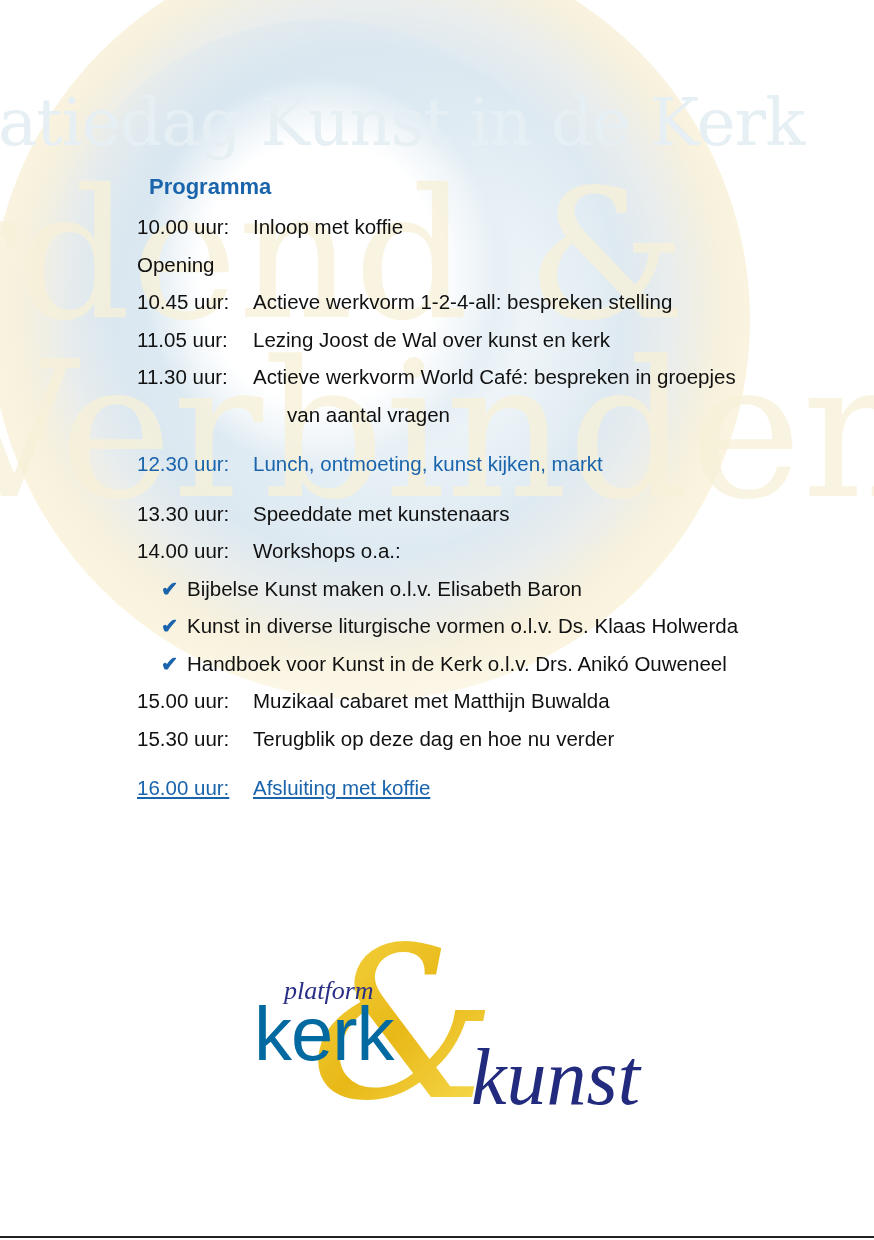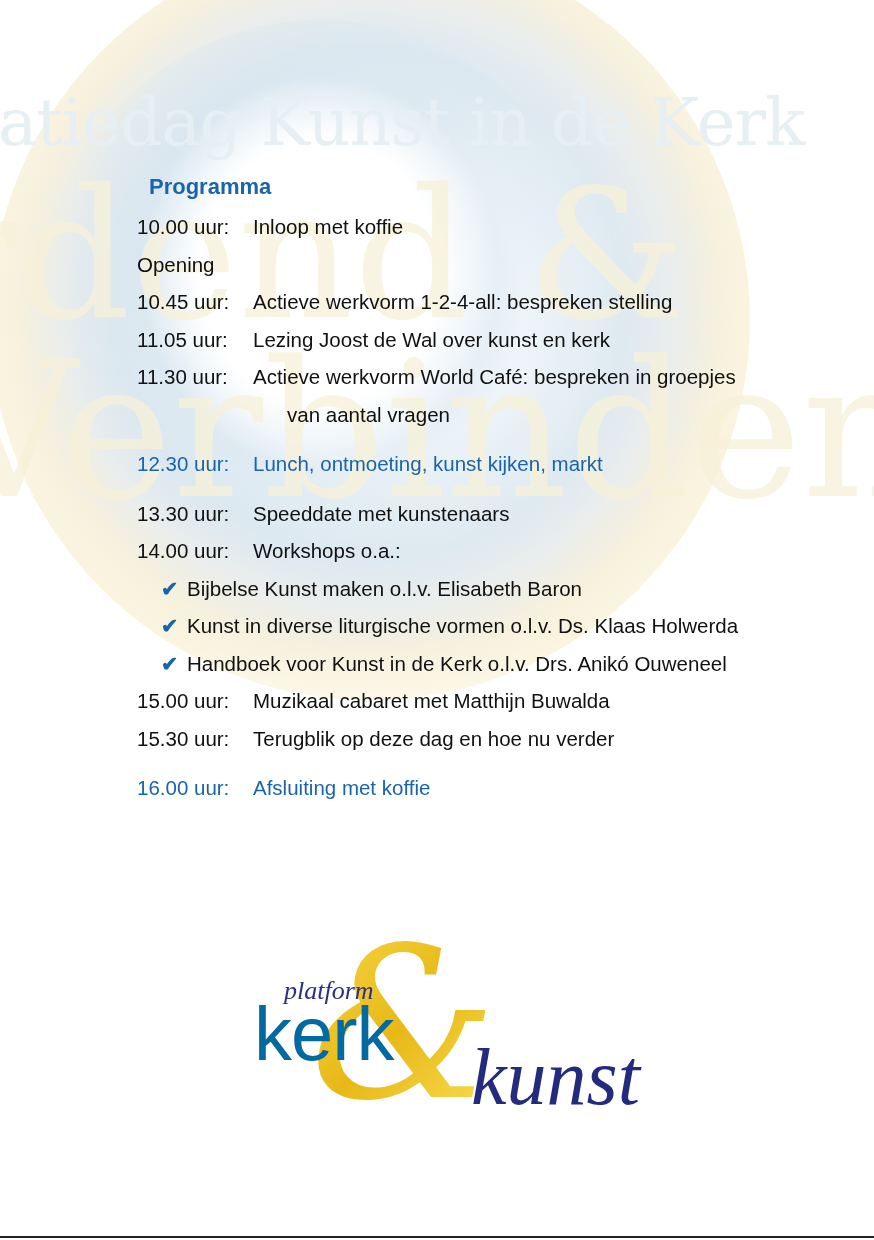--- a/index.html
+++ b/index.html
@@ -13,21 +13,21 @@
   .wm{position:absolute;font-family:"DejaVu Serif","Liberation Serif",serif;white-space:nowrap;}
   .wm-title{left:-2px;top:84px;font-size:66px;color:#e6eff3;letter-spacing:-1px;}
   .wm-line1{left:-70px;top:150px;font-size:180px;color:#f8f1d8;opacity:0.75;}
   .wm-line2{left:-60px;top:320px;font-size:190px;color:#f8f1d8;opacity:0.75;}
   .content{position:absolute;left:137px;top:172px;width:720px;}
   .heading{font-family:"Liberation Sans",sans-serif;font-weight:bold;font-size:22px;color:#1a64ac;margin:0 0 6px 12px;line-height:30px;}
   .row{display:flex;font-size:20.5px;line-height:37.5px;color:#111;font-family:"Liberation Sans",sans-serif;}
   .row .time{width:116px;flex:none;}
   .row.blue{color:#1a64ac;}
   .row.gap{margin-top:12px;}
-  .row.gap2{margin-top:12px;}
+  .row.gap2{margin-top:12px;text-decoration:underline;}
   .cont{padding-left:150px;}
   .ws{display:flex;font-size:20.5px;line-height:37.5px;color:#111;font-family:"Liberation Sans",sans-serif;padding-left:24px;}
   .check{color:#1a64ac;width:26px;flex:none;font-weight:bold;}
   .logo{position:absolute;left:250px;top:960px;width:400px;height:190px;}
   .amp{position:absolute;left:60px;top:-40px;font-family:"DejaVu Serif","Liberation Serif",serif;font-style:italic;font-size:210px;color:#f2c81e;line-height:1;
     background:linear-gradient(135deg,#f7d94a,#e8b817 50%,#f9e15a);-webkit-background-clip:text;background-clip:text;-webkit-text-fill-color:transparent;}
   .platform{position:absolute;left:34px;top:16px;font-family:"Liberation Serif",serif;font-style:italic;font-size:26px;color:#2a2f86;}
   .kerk{position:absolute;left:4px;top:30px;font-family:Liberation Sans, sans-serif;font-size:76px;color:#0369a1;letter-spacing:-1px;}
   .kunst{position:absolute;left:178px;top:72px;font-family:"Liberation Serif",serif;font-style:italic;font-size:80px;color:#222b7e;margin-left:43px;}
   .bottom-line{position:absolute;left:0;top:1236px;width:874px;height:2px;background:#222;}

